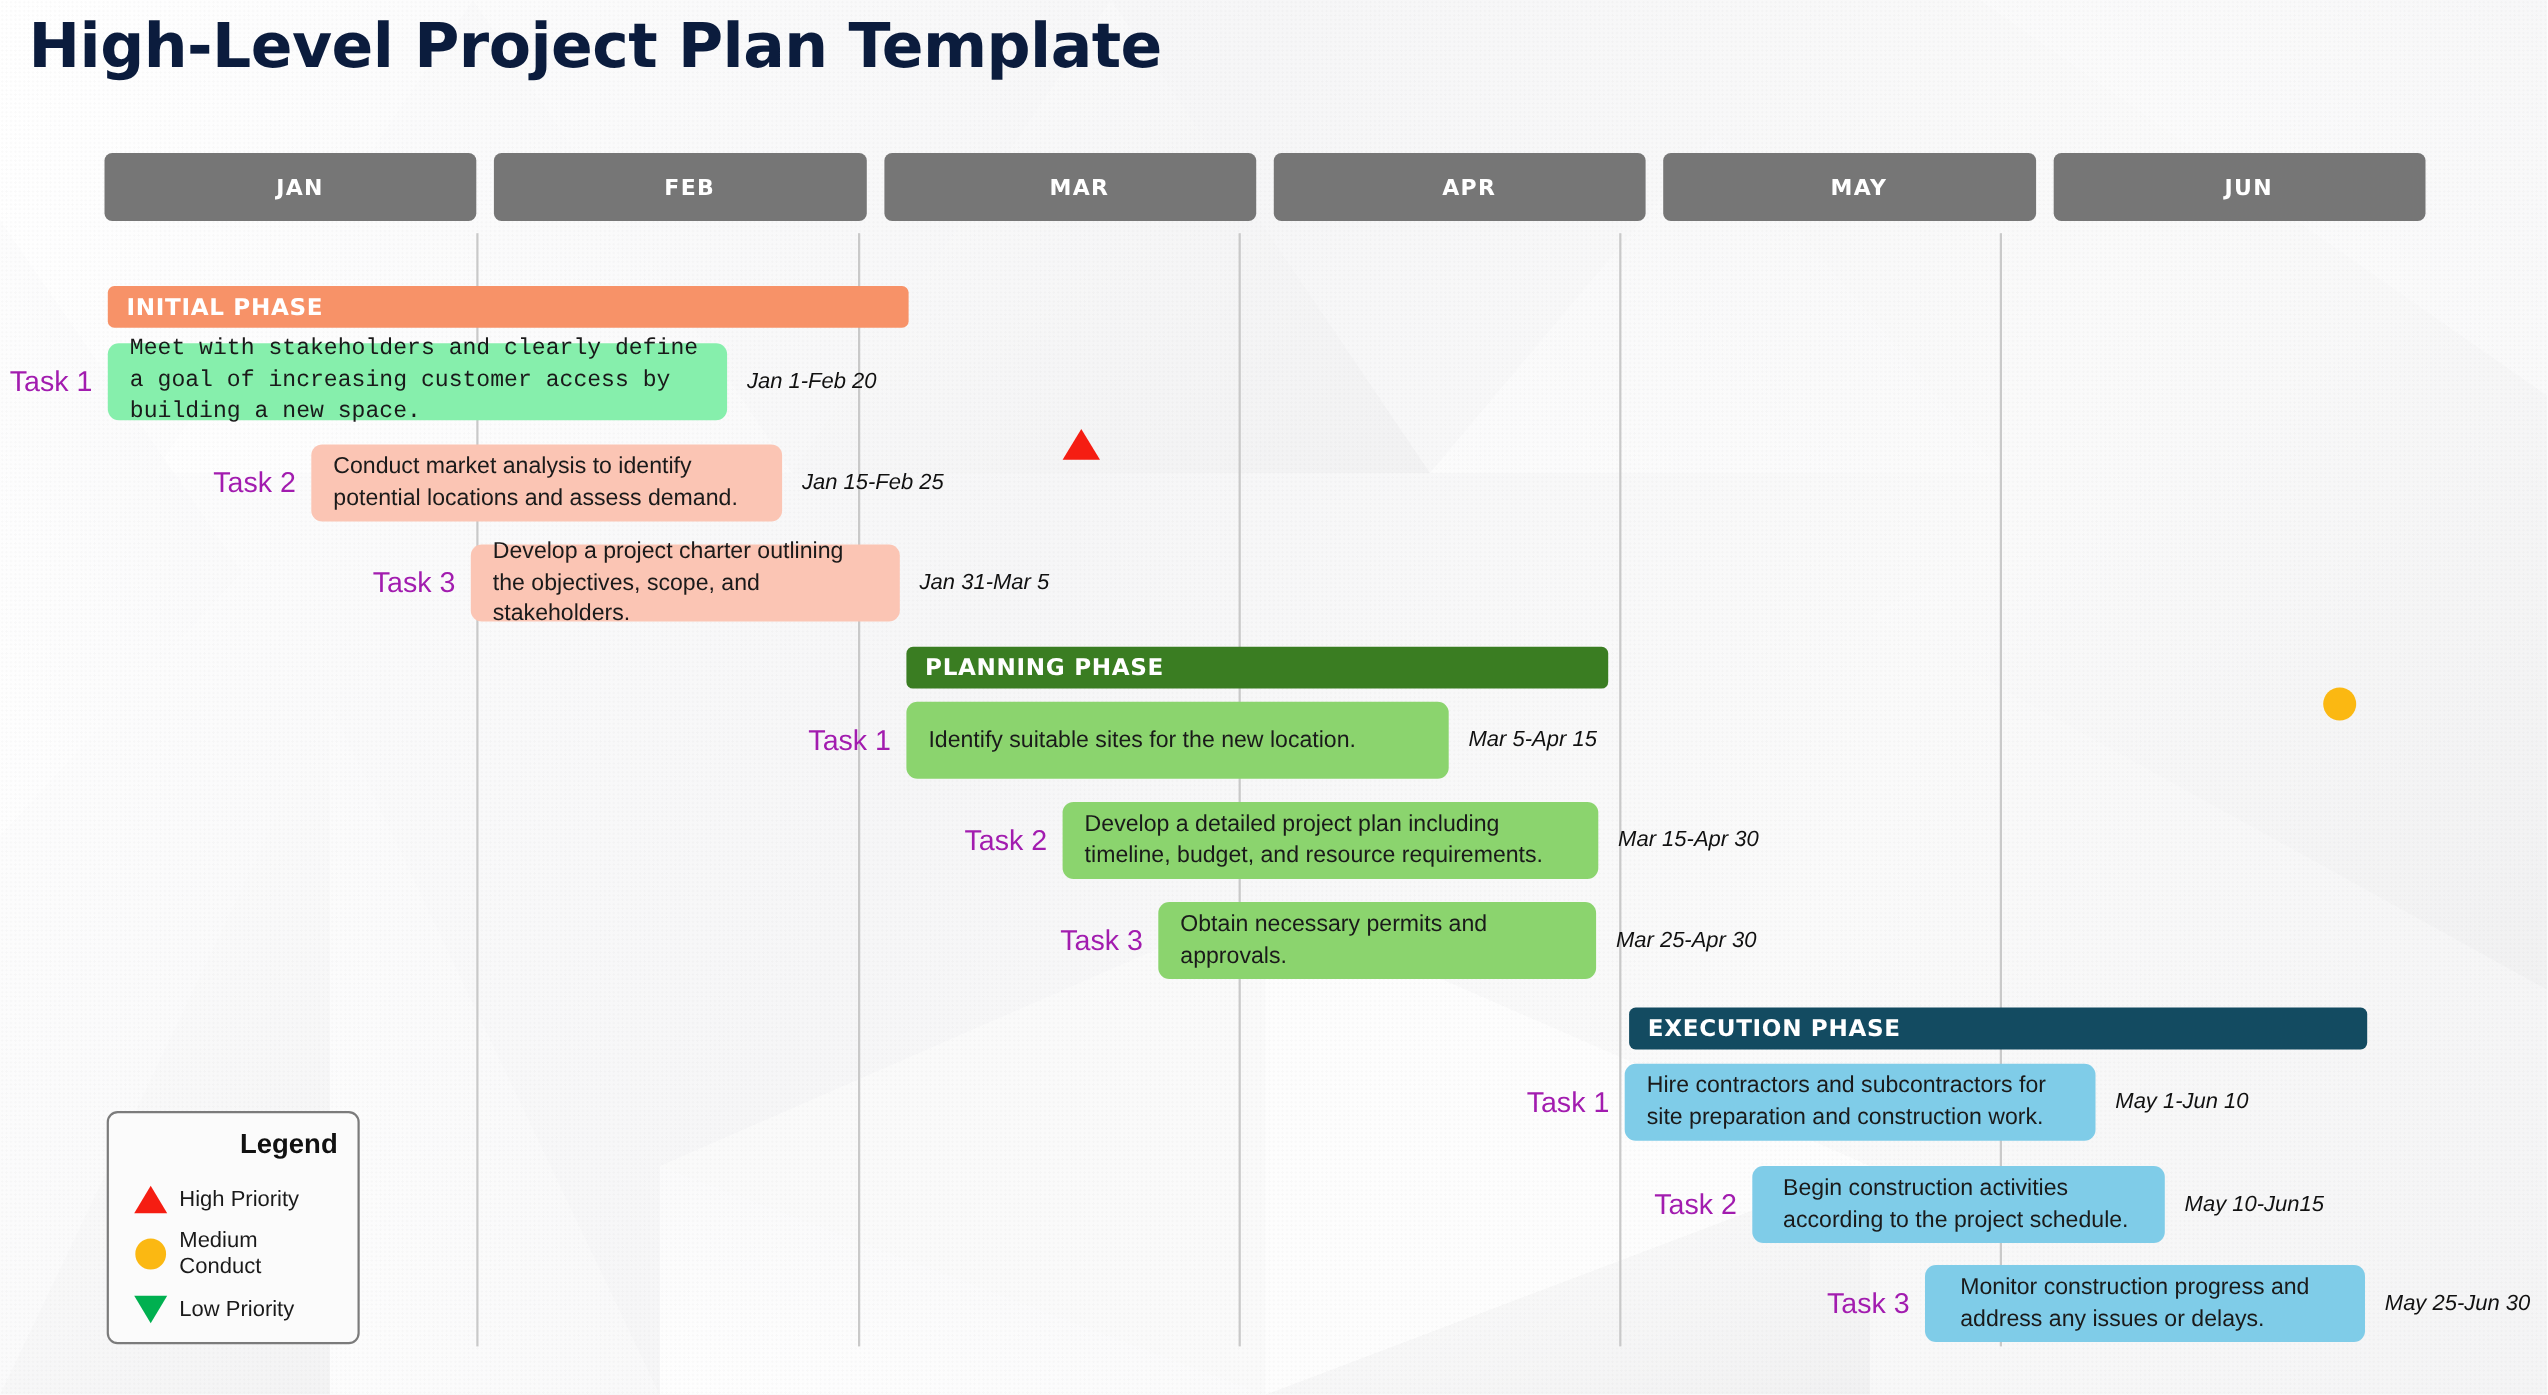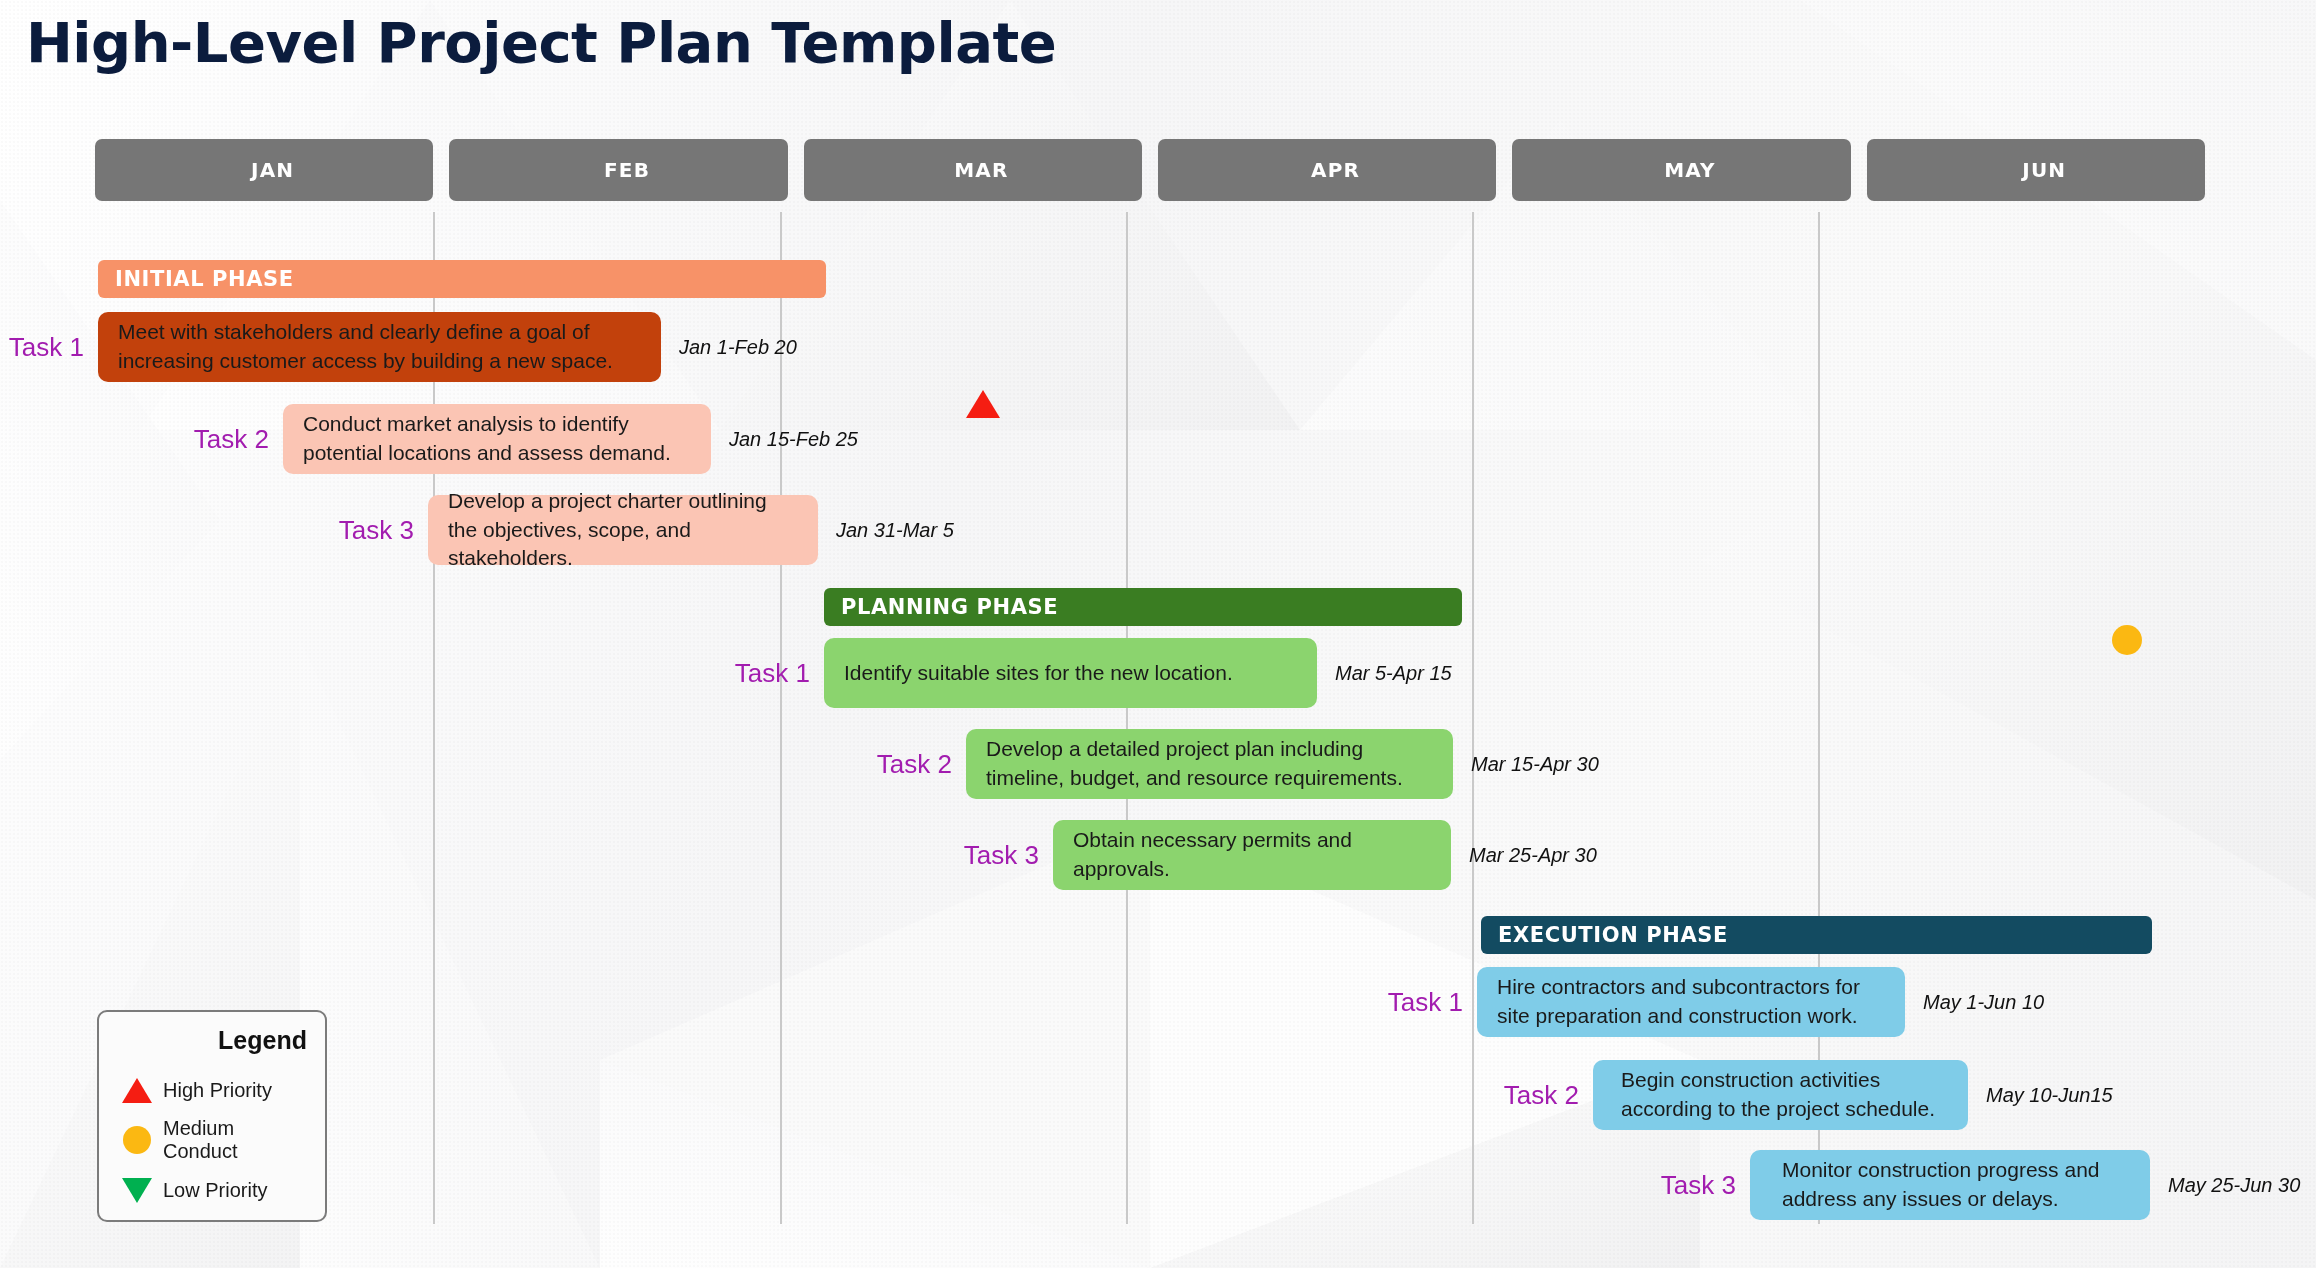--- a/index.html
+++ b/index.html
@@ -273,21 +273,21 @@
   <div class="gridline" style="left:1126px"></div>
   <div class="gridline" style="left:1472px"></div>
   <div class="gridline" style="left:1818px"></div>
 
   <div class="chart">
 
     <div class="phase-bar" style="left:98px; top:243px; width:728px; background:#f79268;">INITIAL PHASE</div>
 
     <div class="task-row" style="left:98px; top:295px; width:563px;">
       <div class="task-label">Task 1</div>
-      <div class="task-bar" style="width:563px; background:#c2410c;">Meet with stakeholders and clearly define a goal of increasing customer access by building a new space.</div>
+      <div class="task-bar" style="width:563px; background:#86efac;font-family:Liberation Mono, monospace;">Meet with stakeholders and clearly define a goal of increasing customer access by building a new space.</div>
       <div class="task-date">Jan 1-Feb 20</div>
     </div>
 
     <div class="task-row" style="left:283px; top:387px; width:428px;">
       <div class="task-label">Task 2</div>
       <div class="task-bar" style="width:428px; background:#fbc5b4;">Conduct market analysis to identify potential locations and assess demand.</div>
       <div class="task-date">Jan 15-Feb 25</div>
       <div class="marker tri-up" style="left:683px; top:-14px;"></div>
     </div>
 

